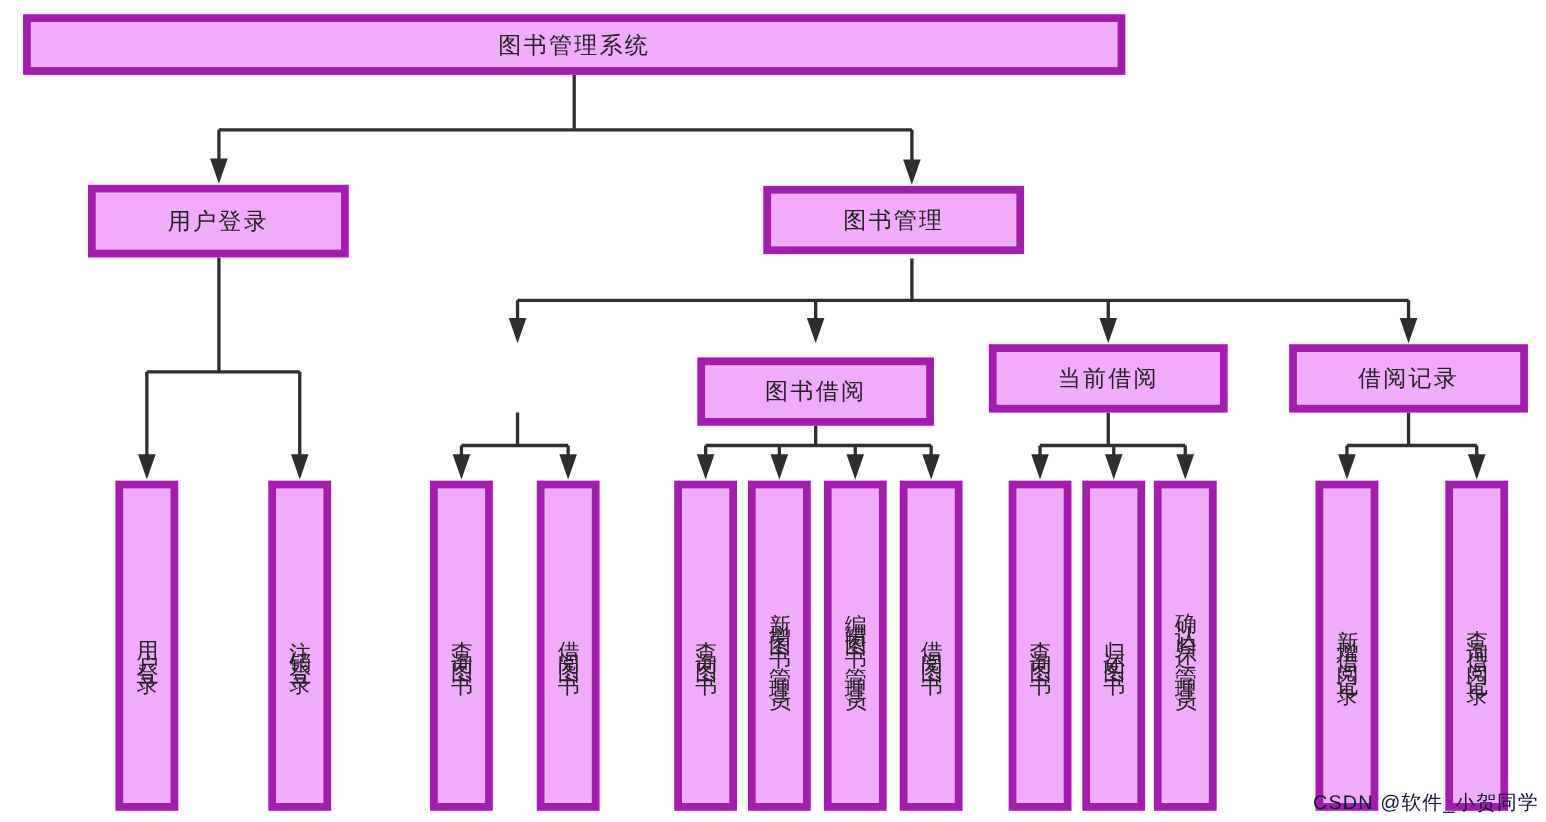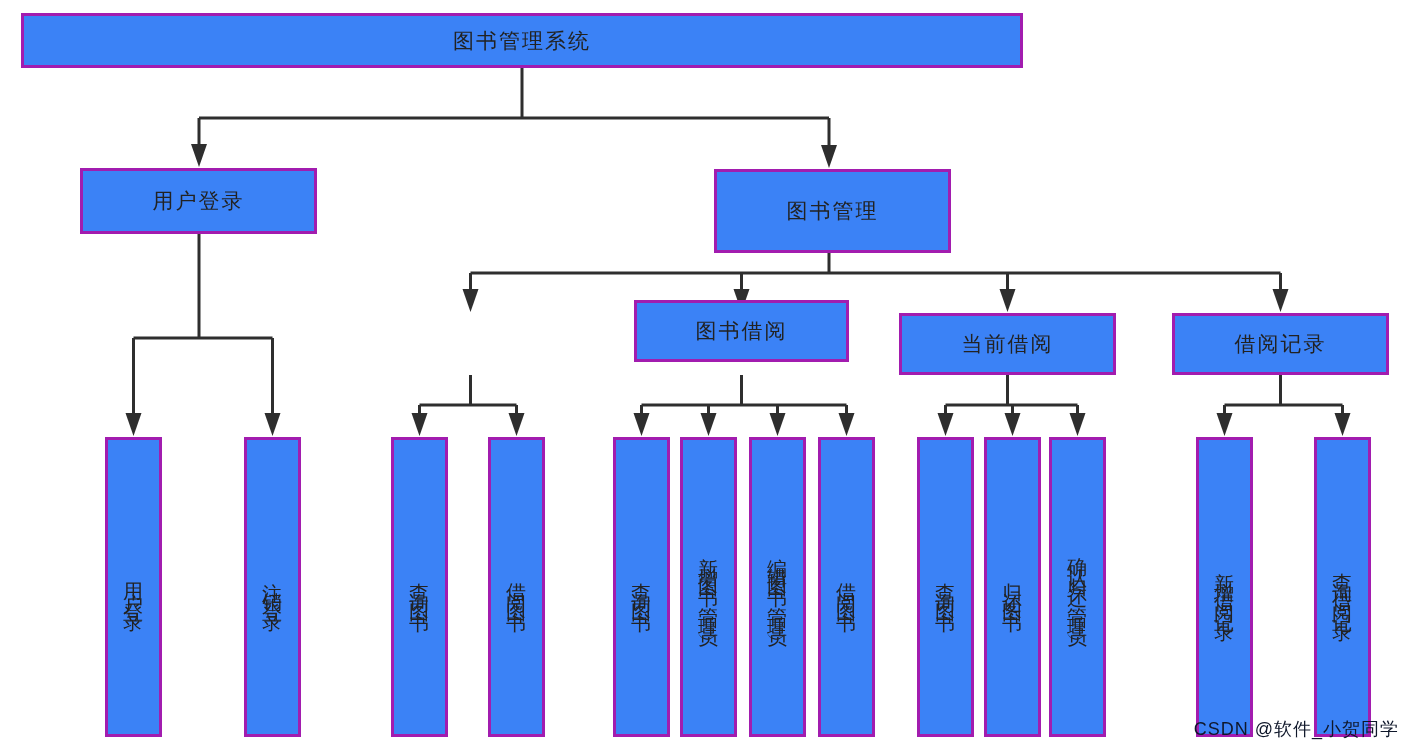--- a/index.html
+++ b/index.html
@@ -18,22 +18,22 @@
   .wires {
     position: absolute;
     left: 0;
     top: 0;
     width: 1405px;
     height: 747px;
   }
   .node {
     position: absolute;
     box-sizing: border-box;
-    background: #3b82f6;
-    border: 3px solid #a21caf;
+    background: #f0abfc;
+    border: 7px solid #a21caf;
     display: flex;
     align-items: center;
     justify-content: center;
     color: #222222;
     text-align: center;
   }
   .h-node {
     font-size: 21px;
     letter-spacing: 2px;
     white-space: nowrap;
@@ -103,23 +103,23 @@
       <polygon points="1004.5,413 1020.5,413 1012.5,436"></polygon>
       <polygon points="1069.5,413 1085.5,413 1077.5,436"></polygon>
       <polygon points="1216.5,413 1232.5,413 1224.5,436"></polygon>
       <polygon points="1334.5,413 1350.5,413 1342.5,436"></polygon>
     </g>
   </svg>
 
   <div class="node h-node" style="left:21px; top:13px; width:1002px; height:55px;">图书管理系统</div>
 
   <div class="node h-node" style="left:80px; top:168px; width:237px; height:66px;">用户登录</div>
-  <div class="node h-node" style="left:714px; top:169px; width:237px; height:84px;">图书管理</div>
+  <div class="node h-node" style="left:694px; top:169px; width:237px; height:62px;">图书管理</div>
 
-  <div class="node h-node" style="left:634px; top:300px; width:215px; height:62px;">图书借阅</div>
+  <div class="node h-node" style="left:634px; top:325px; width:215px; height:62px;">图书借阅</div>
   <div class="node h-node" style="left:1172px; top:313px; width:217px; height:62px;">借阅记录</div>
   <div class="node h-node" style="left:899px; top:313px; width:217px; height:62px;">当前借阅</div>
 
   <div class="node v-node" style="left:105px;">用户登录</div>
   <div class="node v-node" style="left:244px;">注销登录</div>
 
   <div class="node v-node" style="left:391px;">查询图书</div>
   <div class="node v-node" style="left:488px;">借阅图书</div>
 
   <div class="node v-node" style="left:613px;">查询图书</div>

